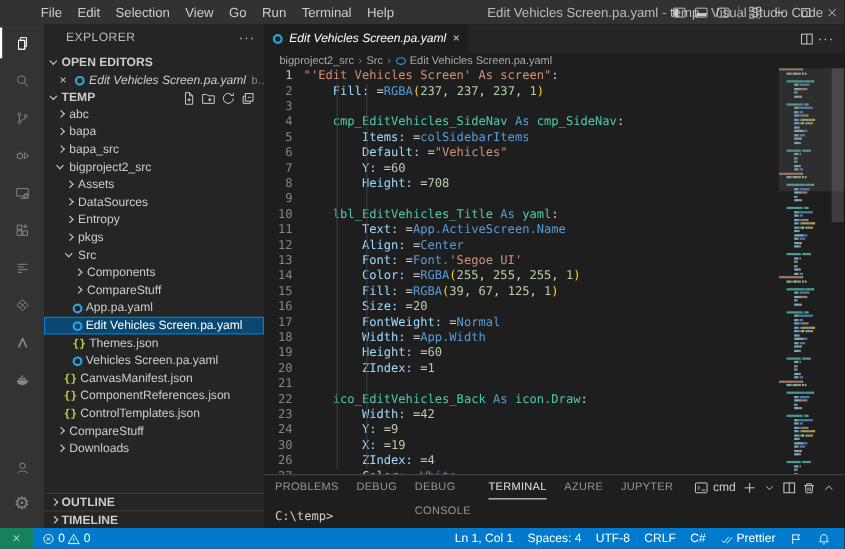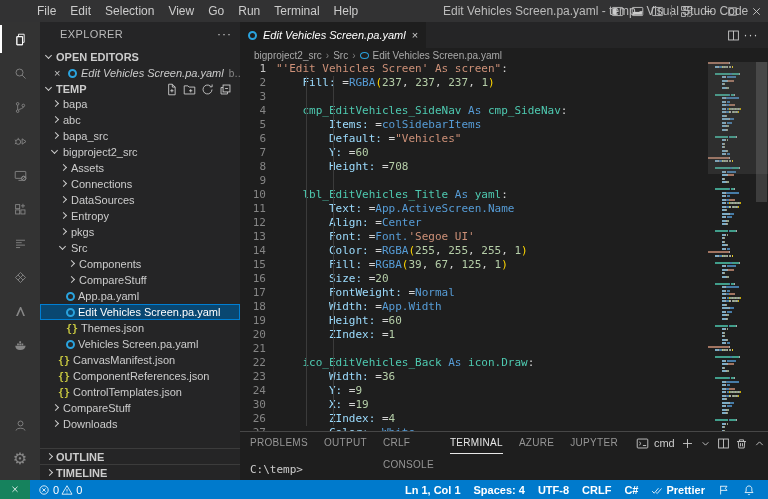--- a/index.html
+++ b/index.html
@@ -90,21 +90,21 @@
   #panel-actions{margin-left:auto;display:flex;align-items:center;padding-right:6px;color:#cccccc;}
   .pa-item{width:18px;height:18px;display:flex;align-items:center;justify-content:center;color:#cccccc;}
   #shell-label{font-size:11px;margin:0 4px 0 2px;}
   #terminal-line{font-family:"DejaVu Sans Mono","Liberation Mono",monospace;font-size:11px;color:#cccccc;padding:9px 0 0 10px;}
   
   #statusbar{position:absolute;left:0;top:480px;width:768px;height:19px;background:var(--statusbar);display:flex;align-items:center;color:#ffffff;font-size:11px;}
   #remote-box{width:30px;height:19px;background:var(--remote);display:flex;align-items:center;justify-content:center;}
   .sb-seg{display:flex;align-items:center;margin-left:8px;}
   .sb-seg .cnt{margin:0 2px 0 3px;}
   #status-right{margin-left:auto;display:flex;align-items:center;}
-  #status-right .sb-seg{margin-left:0;margin-right:13px;font-weight:bold;}
+  #status-right .sb-seg{margin-left:0;margin-right:13px;}
   .ico12{width:13px;height:13px;}
 </style>
 </head>
 <body>
 
 <div id="app">
 
   <div id="titlebar">
     <span id="vscode-logo"></span>
     <span id="menubar" style="display: flex;">
@@ -286,41 +286,37 @@
             <svg class="ico12" viewBox="0 0 16 16" fill="none" stroke="currentColor" stroke-width="1.1">
               <rect x="5" y="2.5" width="8.5" height="8.5"></rect>
               <path d="M5 5.5H2.5v8h8V11M7.5 6.8h3.5"></path>
             </svg>
           </span>
         </span>
     </div>
     <div id="tree">
         <div class="tree-row" style="padding-left: 10px;">
           <span class="chev"></span>
-          <span class="tree-label">bapa</span>
+          <span class="tree-label">abc</span>
         </div>
         <div class="tree-row" style="padding-left: 10px;">
           <span class="chev"></span>
-          <span class="tree-label">abc</span>
+          <span class="tree-label">bapa</span>
         </div>
         <div class="tree-row" style="padding-left: 10px;">
           <span class="chev"></span>
           <span class="tree-label">bapa_src</span>
         </div>
         <div class="tree-row" style="padding-left: 10px;">
           <span class="chev down"></span>
           <span class="tree-label">bigproject2_src</span>
         </div>
         <div class="tree-row" style="padding-left: 18px;">
           <span class="chev"></span>
           <span class="tree-label">Assets</span>
-        </div>
-        <div class="tree-row" style="padding-left: 18px;">
-          <span class="chev"></span>
-          <span class="tree-label">Connections</span>
         </div>
         <div class="tree-row" style="padding-left: 18px;">
           <span class="chev"></span>
           <span class="tree-label">DataSources</span>
         </div>
         <div class="tree-row" style="padding-left: 18px;">
           <span class="chev"></span>
           <span class="tree-label">Entropy</span>
         </div>
         <div class="tree-row" style="padding-left: 18px;">
@@ -439,21 +435,21 @@
         <div class="code-line"><span class="ln">13</span><span class="ltext"><span class="tk-plain">        </span><span class="tk-key">Font:</span><span class="tk-plain"> =</span><span class="tk-val">Font.</span><span class="tk-str">'Segoe UI'</span></span></div>
         <div class="code-line"><span class="ln">14</span><span class="ltext"><span class="tk-plain">        </span><span class="tk-key">Color:</span><span class="tk-plain"> =</span><span class="tk-val">RGBA</span><span class="tk-paren">(</span><span class="tk-num">255</span><span class="tk-plain">, </span><span class="tk-num">255</span><span class="tk-plain">, </span><span class="tk-num">255</span><span class="tk-plain">, </span><span class="tk-num">1</span><span class="tk-paren">)</span></span></div>
         <div class="code-line"><span class="ln">15</span><span class="ltext"><span class="tk-plain">        </span><span class="tk-key">Fill:</span><span class="tk-plain"> =</span><span class="tk-val">RGBA</span><span class="tk-paren">(</span><span class="tk-num">39</span><span class="tk-plain">, </span><span class="tk-num">67</span><span class="tk-plain">, </span><span class="tk-num">125</span><span class="tk-plain">, </span><span class="tk-num">1</span><span class="tk-paren">)</span></span></div>
         <div class="code-line"><span class="ln">16</span><span class="ltext"><span class="tk-plain">        </span><span class="tk-key">Size:</span><span class="tk-plain"> =</span><span class="tk-num">20</span></span></div>
         <div class="code-line"><span class="ln">17</span><span class="ltext"><span class="tk-plain">        </span><span class="tk-key">FontWeight:</span><span class="tk-plain"> =</span><span class="tk-val">Normal</span></span></div>
         <div class="code-line"><span class="ln">18</span><span class="ltext"><span class="tk-plain">        </span><span class="tk-key">Width:</span><span class="tk-plain"> =</span><span class="tk-val">App.Width</span></span></div>
         <div class="code-line"><span class="ln">19</span><span class="ltext"><span class="tk-plain">        </span><span class="tk-key">Height:</span><span class="tk-plain"> =</span><span class="tk-num">60</span></span></div>
         <div class="code-line"><span class="ln">20</span><span class="ltext"><span class="tk-plain">        </span><span class="tk-key">ZIndex:</span><span class="tk-plain"> =</span><span class="tk-num">1</span></span></div>
         <div class="code-line"><span class="ln">21</span><span class="ltext"></span></div>
         <div class="code-line"><span class="ln">22</span><span class="ltext"><span class="tk-plain">    </span><span class="tk-type">ico_EditVehicles_Back</span><span class="tk-plain"> </span><span class="tk-kw">As</span><span class="tk-plain"> </span><span class="tk-type">icon.Draw</span><span class="tk-plain">:</span></span></div>
-        <div class="code-line"><span class="ln">23</span><span class="ltext"><span class="tk-plain">        </span><span class="tk-key">Width:</span><span class="tk-plain"> =</span><span class="tk-num">36</span></span></div>
+        <div class="code-line"><span class="ln">23</span><span class="ltext"><span class="tk-plain">        </span><span class="tk-key">Width:</span><span class="tk-plain"> =</span><span class="tk-num">42</span></span></div>
         <div class="code-line"><span class="ln">24</span><span class="ltext"><span class="tk-plain">        </span><span class="tk-key">Y:</span><span class="tk-plain"> =</span><span class="tk-num">9</span></span></div>
         <div class="code-line"><span class="ln">30</span><span class="ltext"><span class="tk-plain">        </span><span class="tk-key">X:</span><span class="tk-plain"> =</span><span class="tk-num">19</span></span></div>
         <div class="code-line"><span class="ln">26</span><span class="ltext"><span class="tk-plain">        </span><span class="tk-key">ZIndex:</span><span class="tk-plain"> =</span><span class="tk-num">4</span></span></div>
         <div class="code-line"><span class="ln">27</span><span class="ltext"><span class="tk-plain">        </span><span class="tk-key">Color:</span><span class="tk-plain"> =</span><span class="tk-val">White</span></span></div>
       </div>
     <div id="minimap">
         <div class="mm-row">
           <span class="mm-bar" style="left: 0px; width: 21.08px; background: rgb(206, 145, 120);"></span>
           <span class="mm-bar" style="left: 21.08px; width: 0.62px; background: rgb(212, 212, 212);"></span>
         </div>
@@ -1056,22 +1052,22 @@
           <span class="mm-bar" style="left: 16.24px; width: 1.24px; background: rgb(181, 206, 168);"></span>
         </div>
       </div>
     <div id="mm-slider"></div>
     <div id="scroll-slider"></div>
   </div>
 
   <div id="panel">
     <div id="panel-tabs">
         <span class="panel-tab">PROBLEMS</span>
-        <span class="panel-tab">OUTPUT</span>
-        <span class="panel-tab">CRLF CONSOLE</span>
+        <span class="panel-tab">DEBUG</span>
+        <span class="panel-tab">DEBUG CONSOLE</span>
         <span class="panel-tab active">TERMINAL</span>
         <span class="panel-tab">AZURE</span>
         <span class="panel-tab">JUPYTER</span>
         <span id="panel-actions" style="margin-left: auto; display: flex; align-items: center; padding-right: 6px;">
           <span class="icon-wrap pa-item" style="display: flex; align-items: center; justify-content: center;">
             <svg class="ico12" viewBox="0 0 16 16" fill="none" stroke="currentColor" stroke-width="1.1">
               <rect x="1.5" y="2.5" width="13" height="11" rx="1"></rect>
               <path d="M4 6l2.2 2L4 10M8.5 10.5h4"></path>
             </svg>
           </span>

